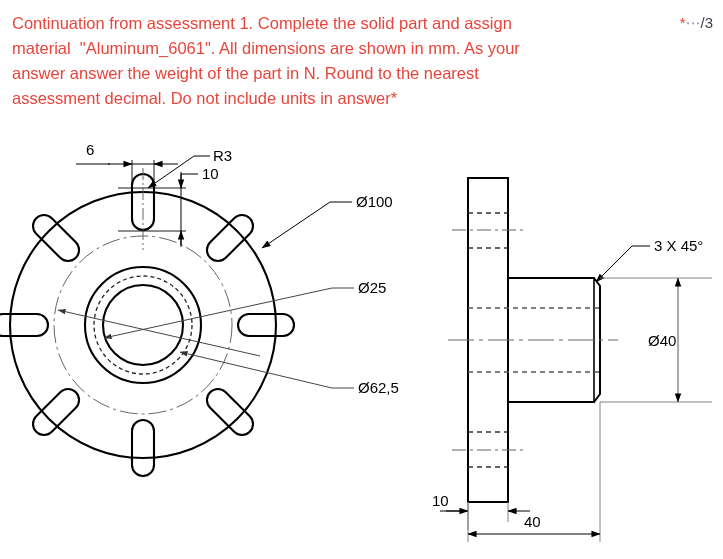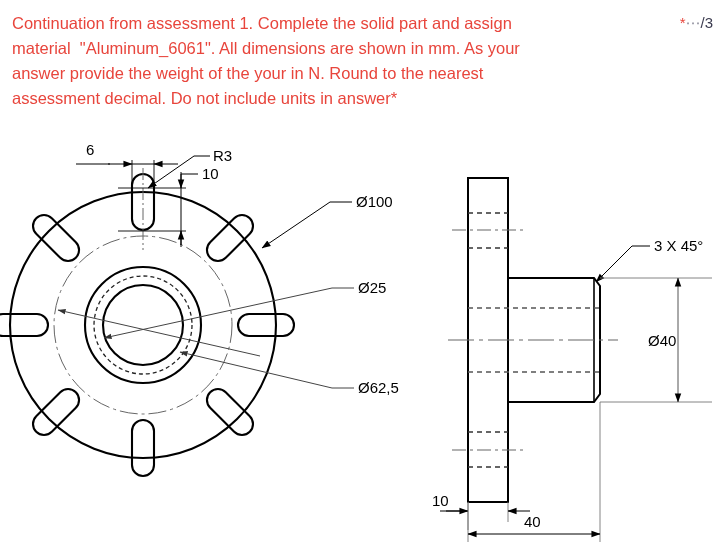--- a/index.html
+++ b/index.html
@@ -65,21 +65,21 @@
   }
 </style>
 </head>
 <body>
 
 <div id="page">
 
   <div id="prompt-block">
     <div class="prompt-line">Continuation from assessment 1. Complete the solid part and assign</div>
     <div class="prompt-line">material  "Aluminum_6061". All dimensions are shown in mm. As your</div>
-    <div class="prompt-line">answer provide the weight of the your in N. Round to the nearest</div>
+    <div class="prompt-line">answer answer the weight of the part in N. Round to the nearest</div>
     <div class="prompt-line">assessment decimal. Do not include units in answer*</div>
   </div>
 
   <div id="score-marker"><span class="star">*</span><span class="dots">⋯</span><span class="total">/3</span></div>
 
   <div id="drawing">
     <svg width="723" height="429" viewBox="0 0 723 429" xmlns="http://www.w3.org/2000/svg">
 
       <defs>
         <marker id="arrHead" viewBox="0 0 10 10" refX="9.5" refY="5" markerWidth="9" markerHeight="9" orient="auto-start-reverse">

